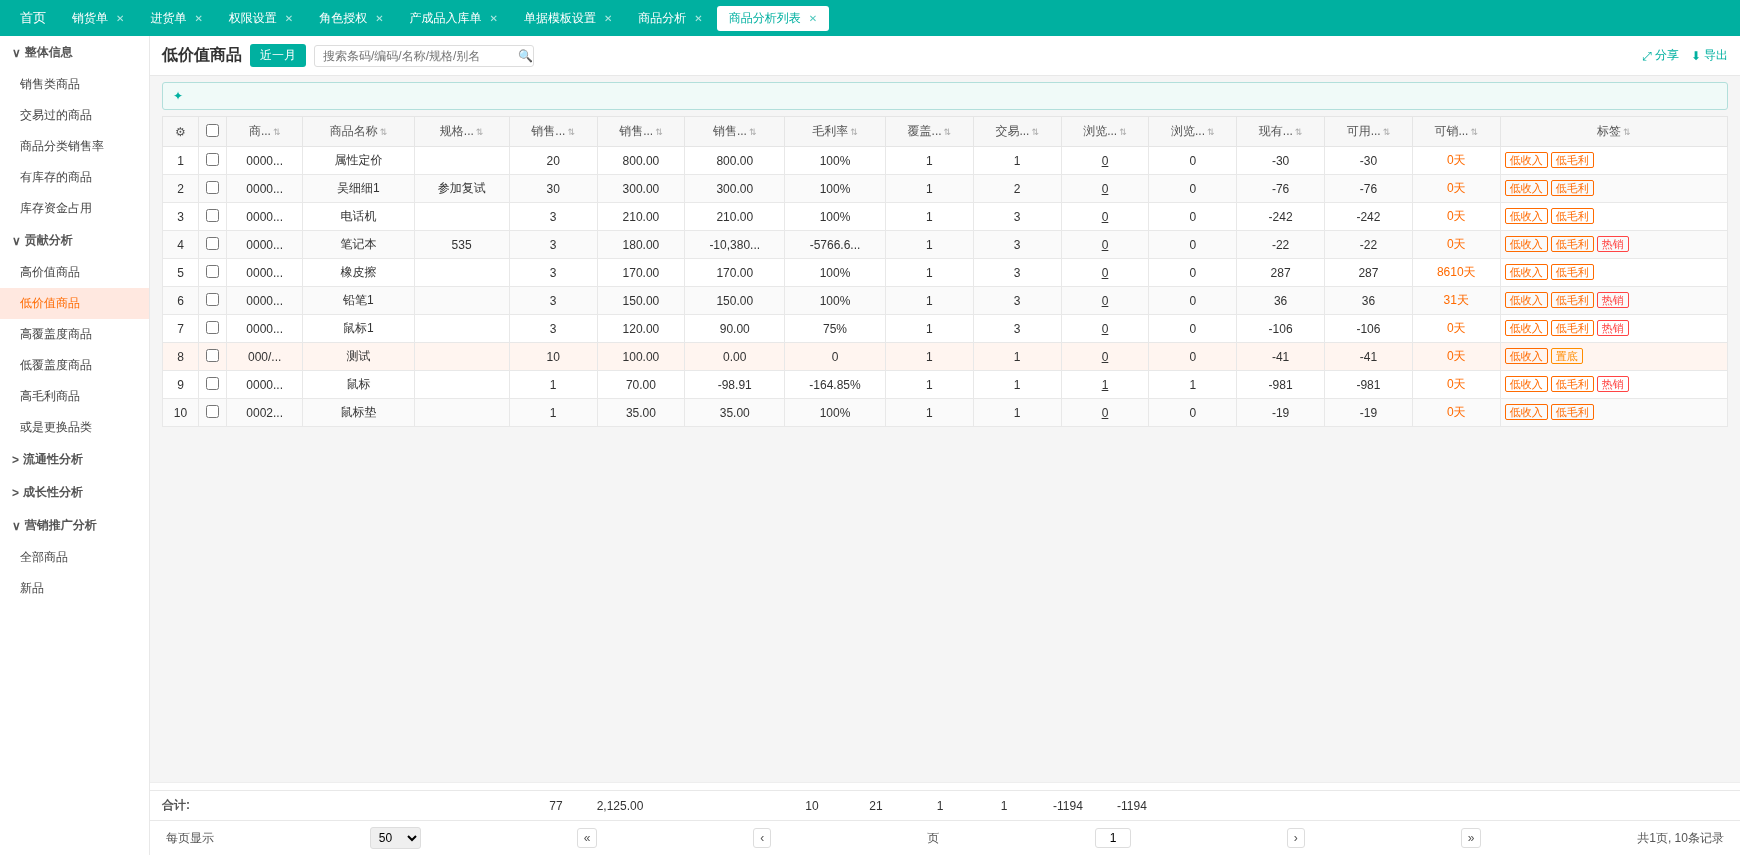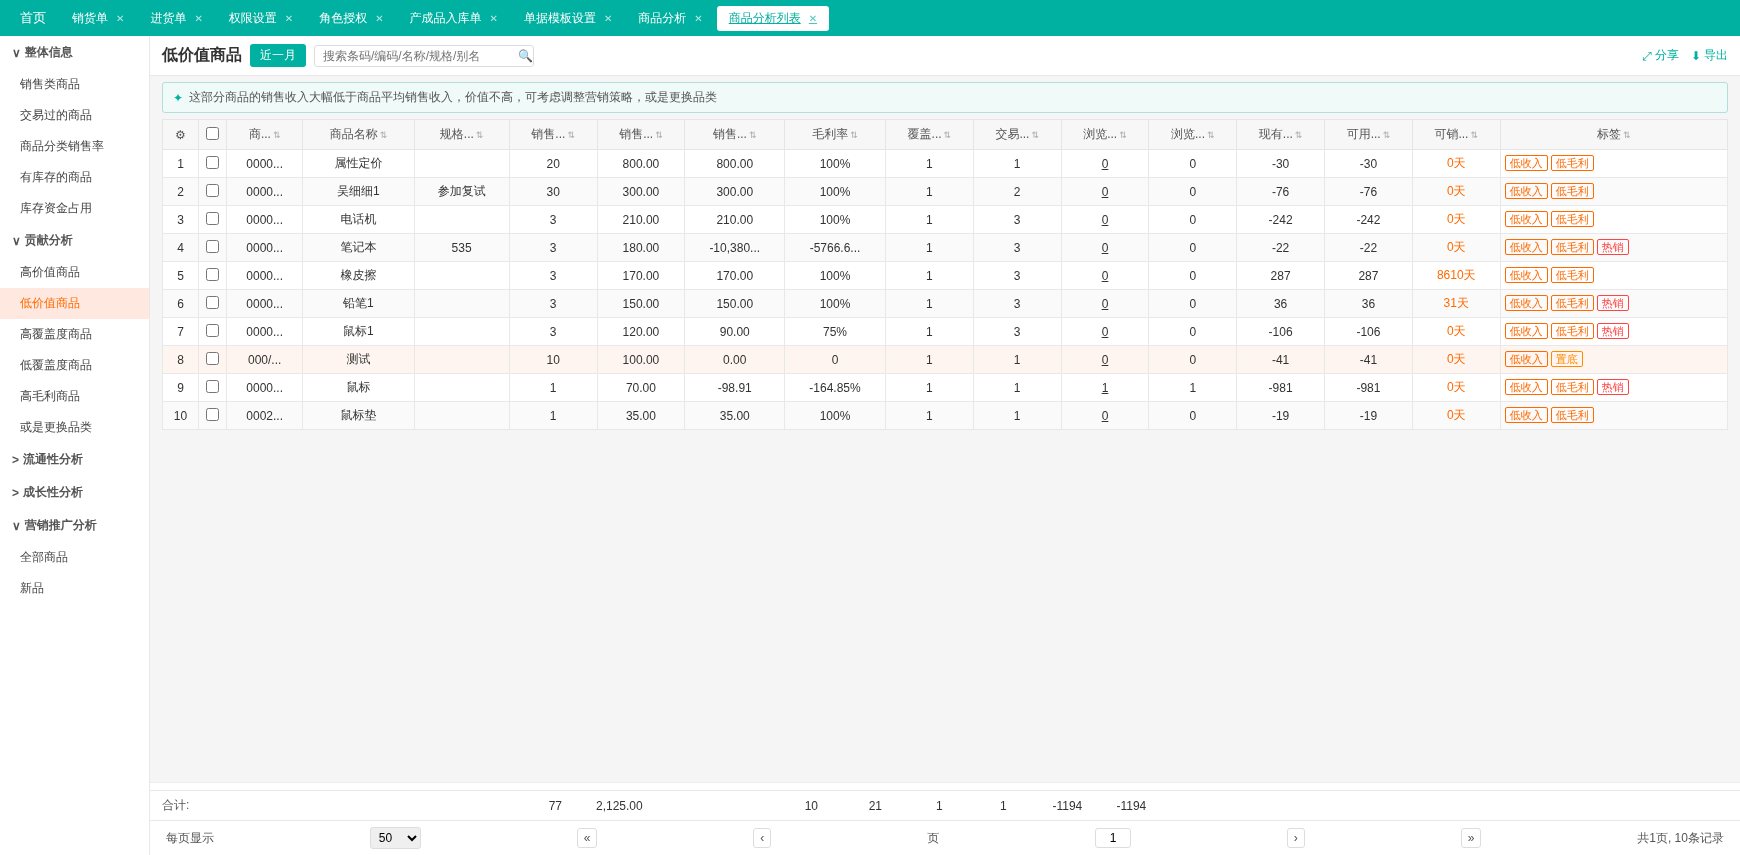--- a/index.html
+++ b/index.html
@@ -18,21 +18,21 @@
       color: #fff;
       padding: 4px 12px;
       cursor: pointer;
       white-space: nowrap;
       border-radius: 3px;
       display: flex;
       align-items: center;
       gap: 4px;
       font-size: 13px;
     }
-    .nav-item.active { background: #fff; color: #00b0a0; text-decoration: underline; }
+    .nav-item.active { background: #fff; color: #00b0a0; }
     .nav-item .close-x { font-size: 10px; margin-left: 4px; opacity: 0.7; }
     .nav-home { font-size: 13px; }
 
     
     .main-layout {
       display: flex;
       height: calc(100vh - 36px);
     }
 
     
@@ -165,21 +165,21 @@
     
     .table-footer {
       background: #fff;
       border-top: 1px solid #e8e8e8;
       padding: 6px 12px;
       display: flex;
       align-items: center;
       gap: 4px;
       color: #333;
     }
-    .footer-label { font-weight: normal; margin-right: 8px; color: #555; }
+    .footer-label { font-weight: bold; margin-right: 8px; color: #555; }
     .footer-cell {
       text-align: center;
       padding: 0 4px;
       min-width: 60px;
     }
 
     
     .pagination {
       background: #fff;
       border-top: 1px solid #e8e8e8;
@@ -314,21 +314,20 @@
         </div>
         <div class="header-action-btn">
           <span>⬇</span>
           <span>导出</span>
         </div>
       </div>
     </div>
 
     <div class="notice-bar">
       <span class="notice-icon">✦</span>
-      <span>这部分商品的销售收入大幅低于商品平均销售收入，价值不高，可考虑调整营销策略，或是更换品类</span>
     </div>
 
     <div class="table-container">
       <table>
         <thead>
           <tr>
             <th class="col-settings">⚙</th>
             <th class="col-check"><input type="checkbox" style=""></th>
             <th>商...<span class="sort-icon">⇅</span></th>
             <th>商品名称<span class="sort-icon">⇅</span></th>

